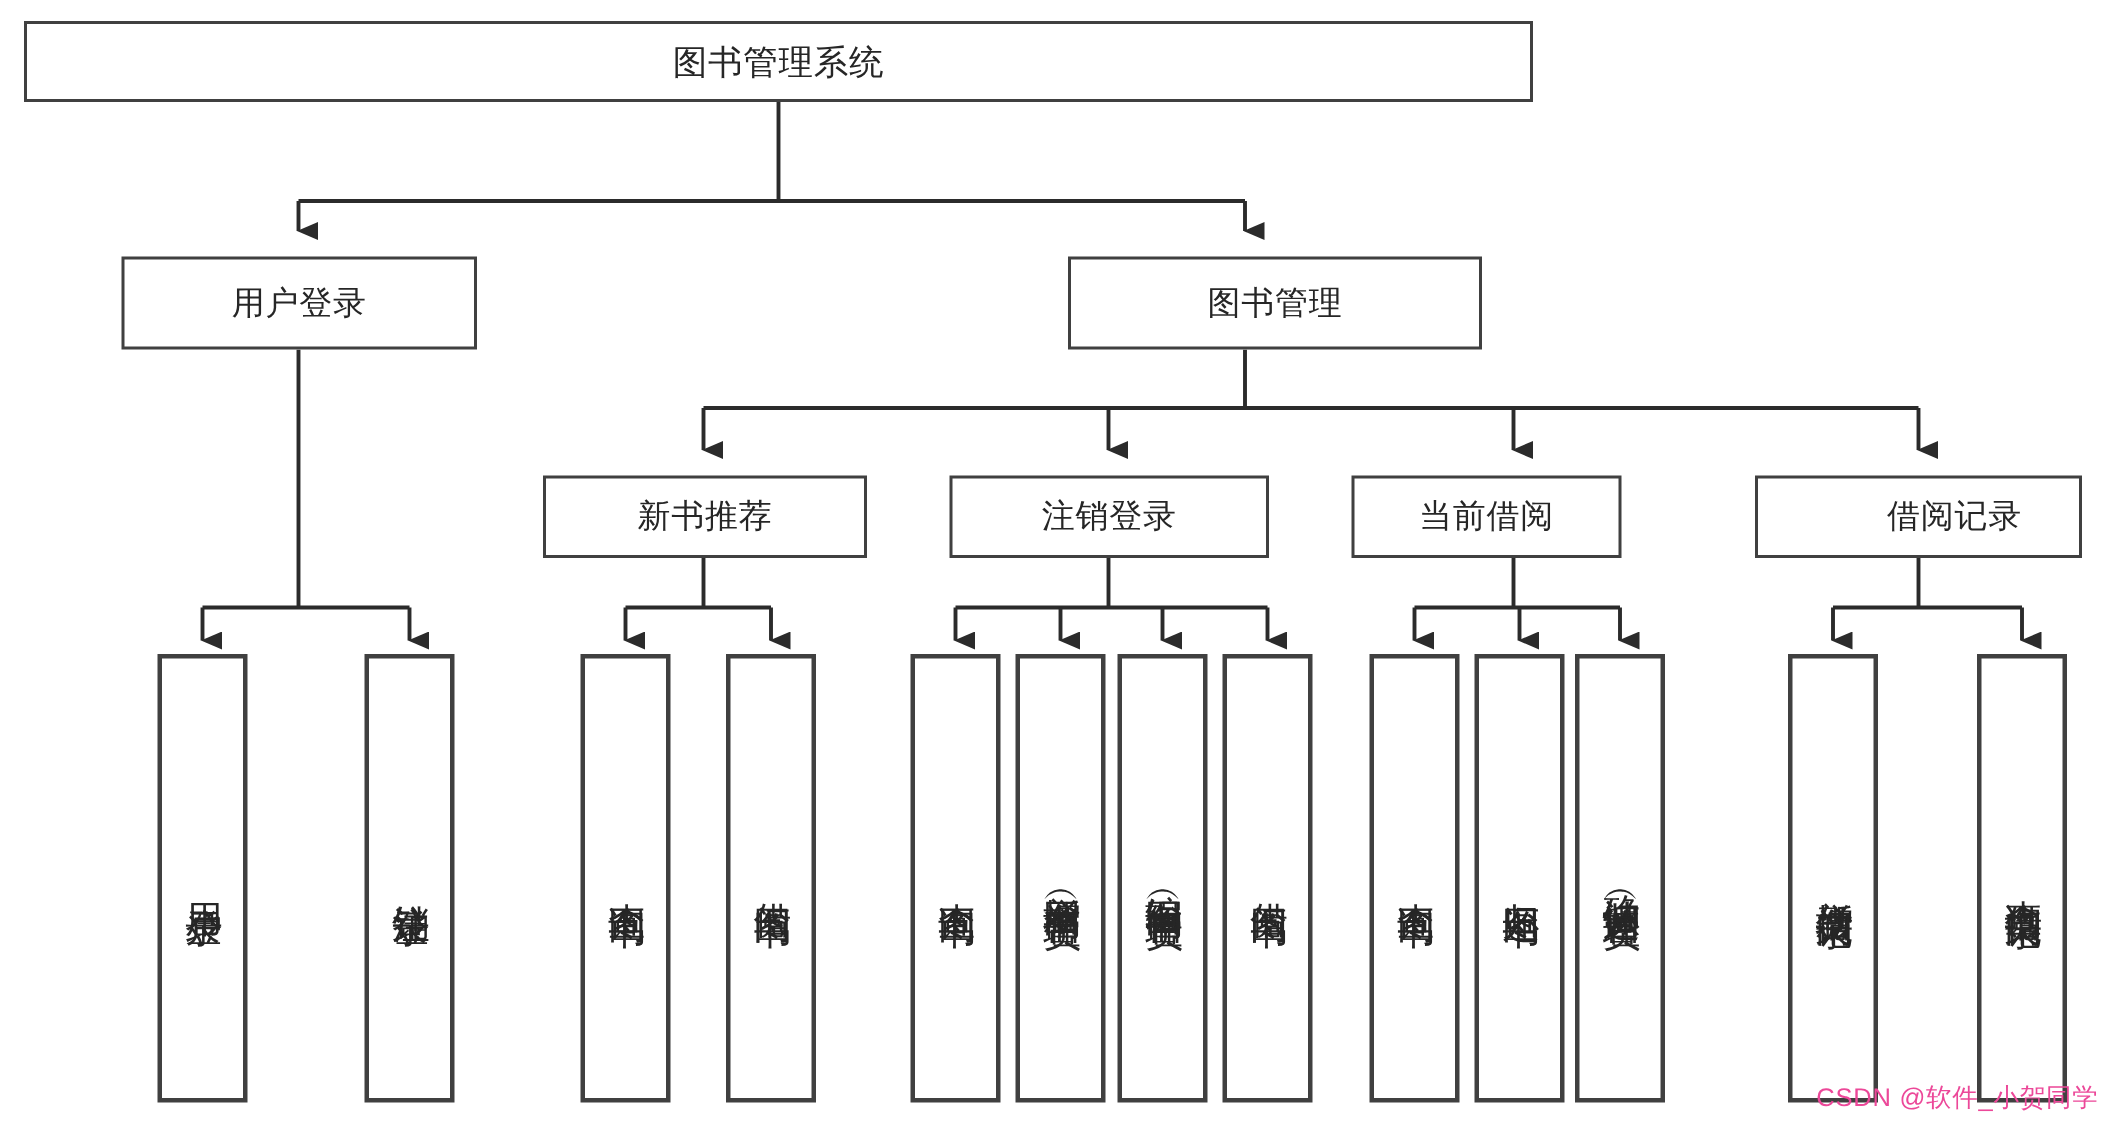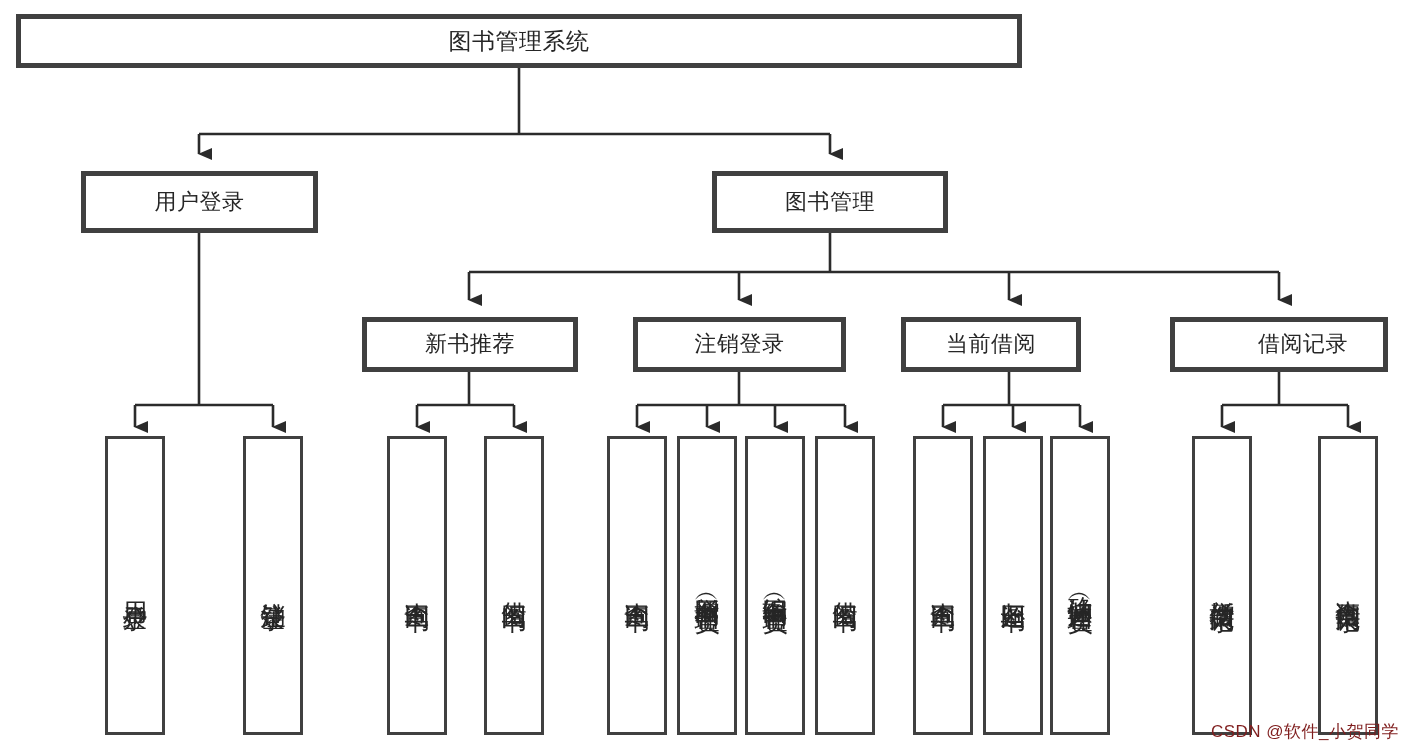--- a/index.html
+++ b/index.html
@@ -23,21 +23,21 @@
     left: 0;
     top: 0;
     width: 1405px;
     height: 747px;
     pointer-events: none;
   }
   .node {
     position: absolute;
     box-sizing: border-box;
     background: #ffffff;
-    border: 5px solid #404040;
+    border: 2px solid #404040;
     display: flex;
     align-items: center;
     justify-content: center;
     color: #262626;
     z-index: 2;
   }
   .node .label {
     display: block;
     text-align: center;
     line-height: 1.22;
@@ -61,21 +61,21 @@
     font-size: 25px;
     letter-spacing: 2px;
     line-height: 1.0;
     white-space: nowrap;
   }
   #watermark {
     position: absolute;
     right: 6px;
     bottom: 4px;
     font-size: 17px;
-    color: #7f1d1d;
+    color: #ec4899;
     letter-spacing: 0.5px;
     z-index: 3;
     white-space: nowrap;
   }
 </style>
 </head>
 <body>
 
 <div id="canvas">
 
@@ -130,21 +130,21 @@
   </svg>
 
   <div class="node horiz root" style="left:16px; top:14px; width:1006px; height:54px;">
     <span class="label">图书管理系统</span>
   </div>
 
   <div class="node horiz" style="left:81px; top:171px; width:237px; height:62px;">
     <span class="label">用户登录</span>
   </div>
 
-  <div class="node horiz" style="left:712px; top:171px; width:236px; height:62px;">
+  <div class="node horiz" style="left:712px; top:171px; width:276px; height:62px;">
     <span class="label">图书管理</span>
   </div>
 
   <div class="node horiz" style="left:362px; top:317px; width:216px; height:55px;">
     <span class="label">新书推荐</span>
   </div>
 
   <div class="node horiz" style="left:633px; top:317px; width:213px; height:55px;">
     <span class="label">注销登录</span>
   </div>

